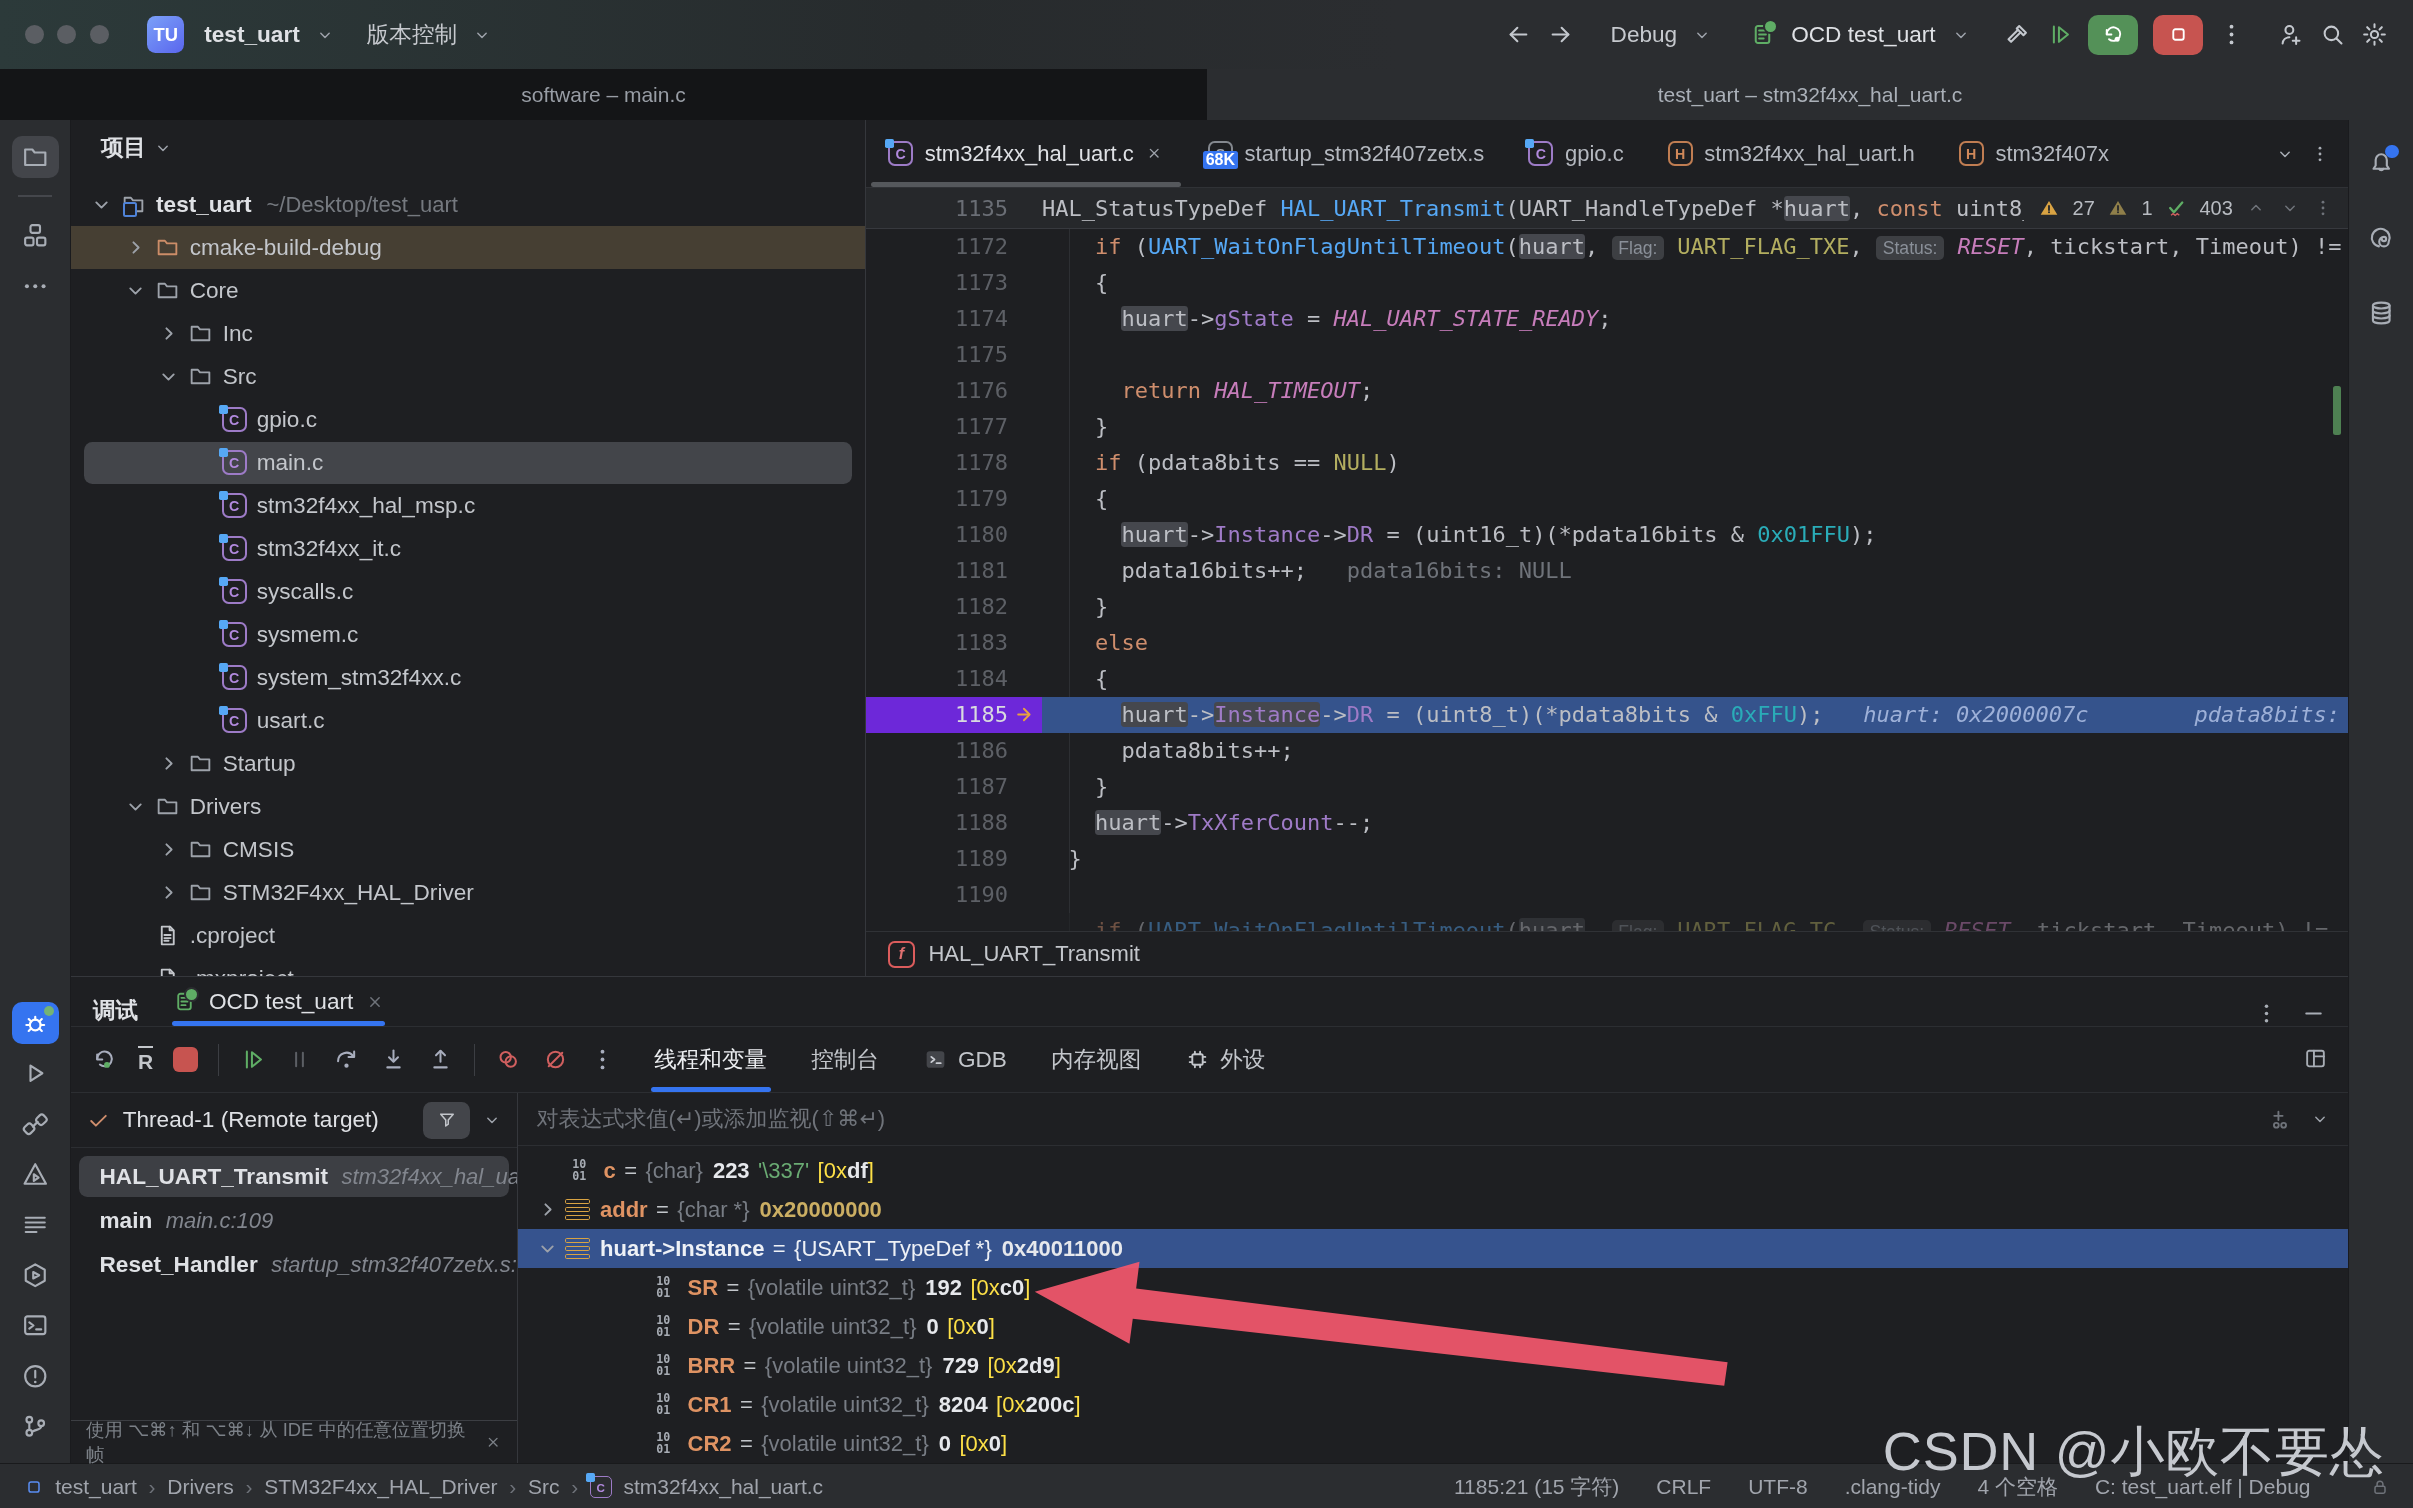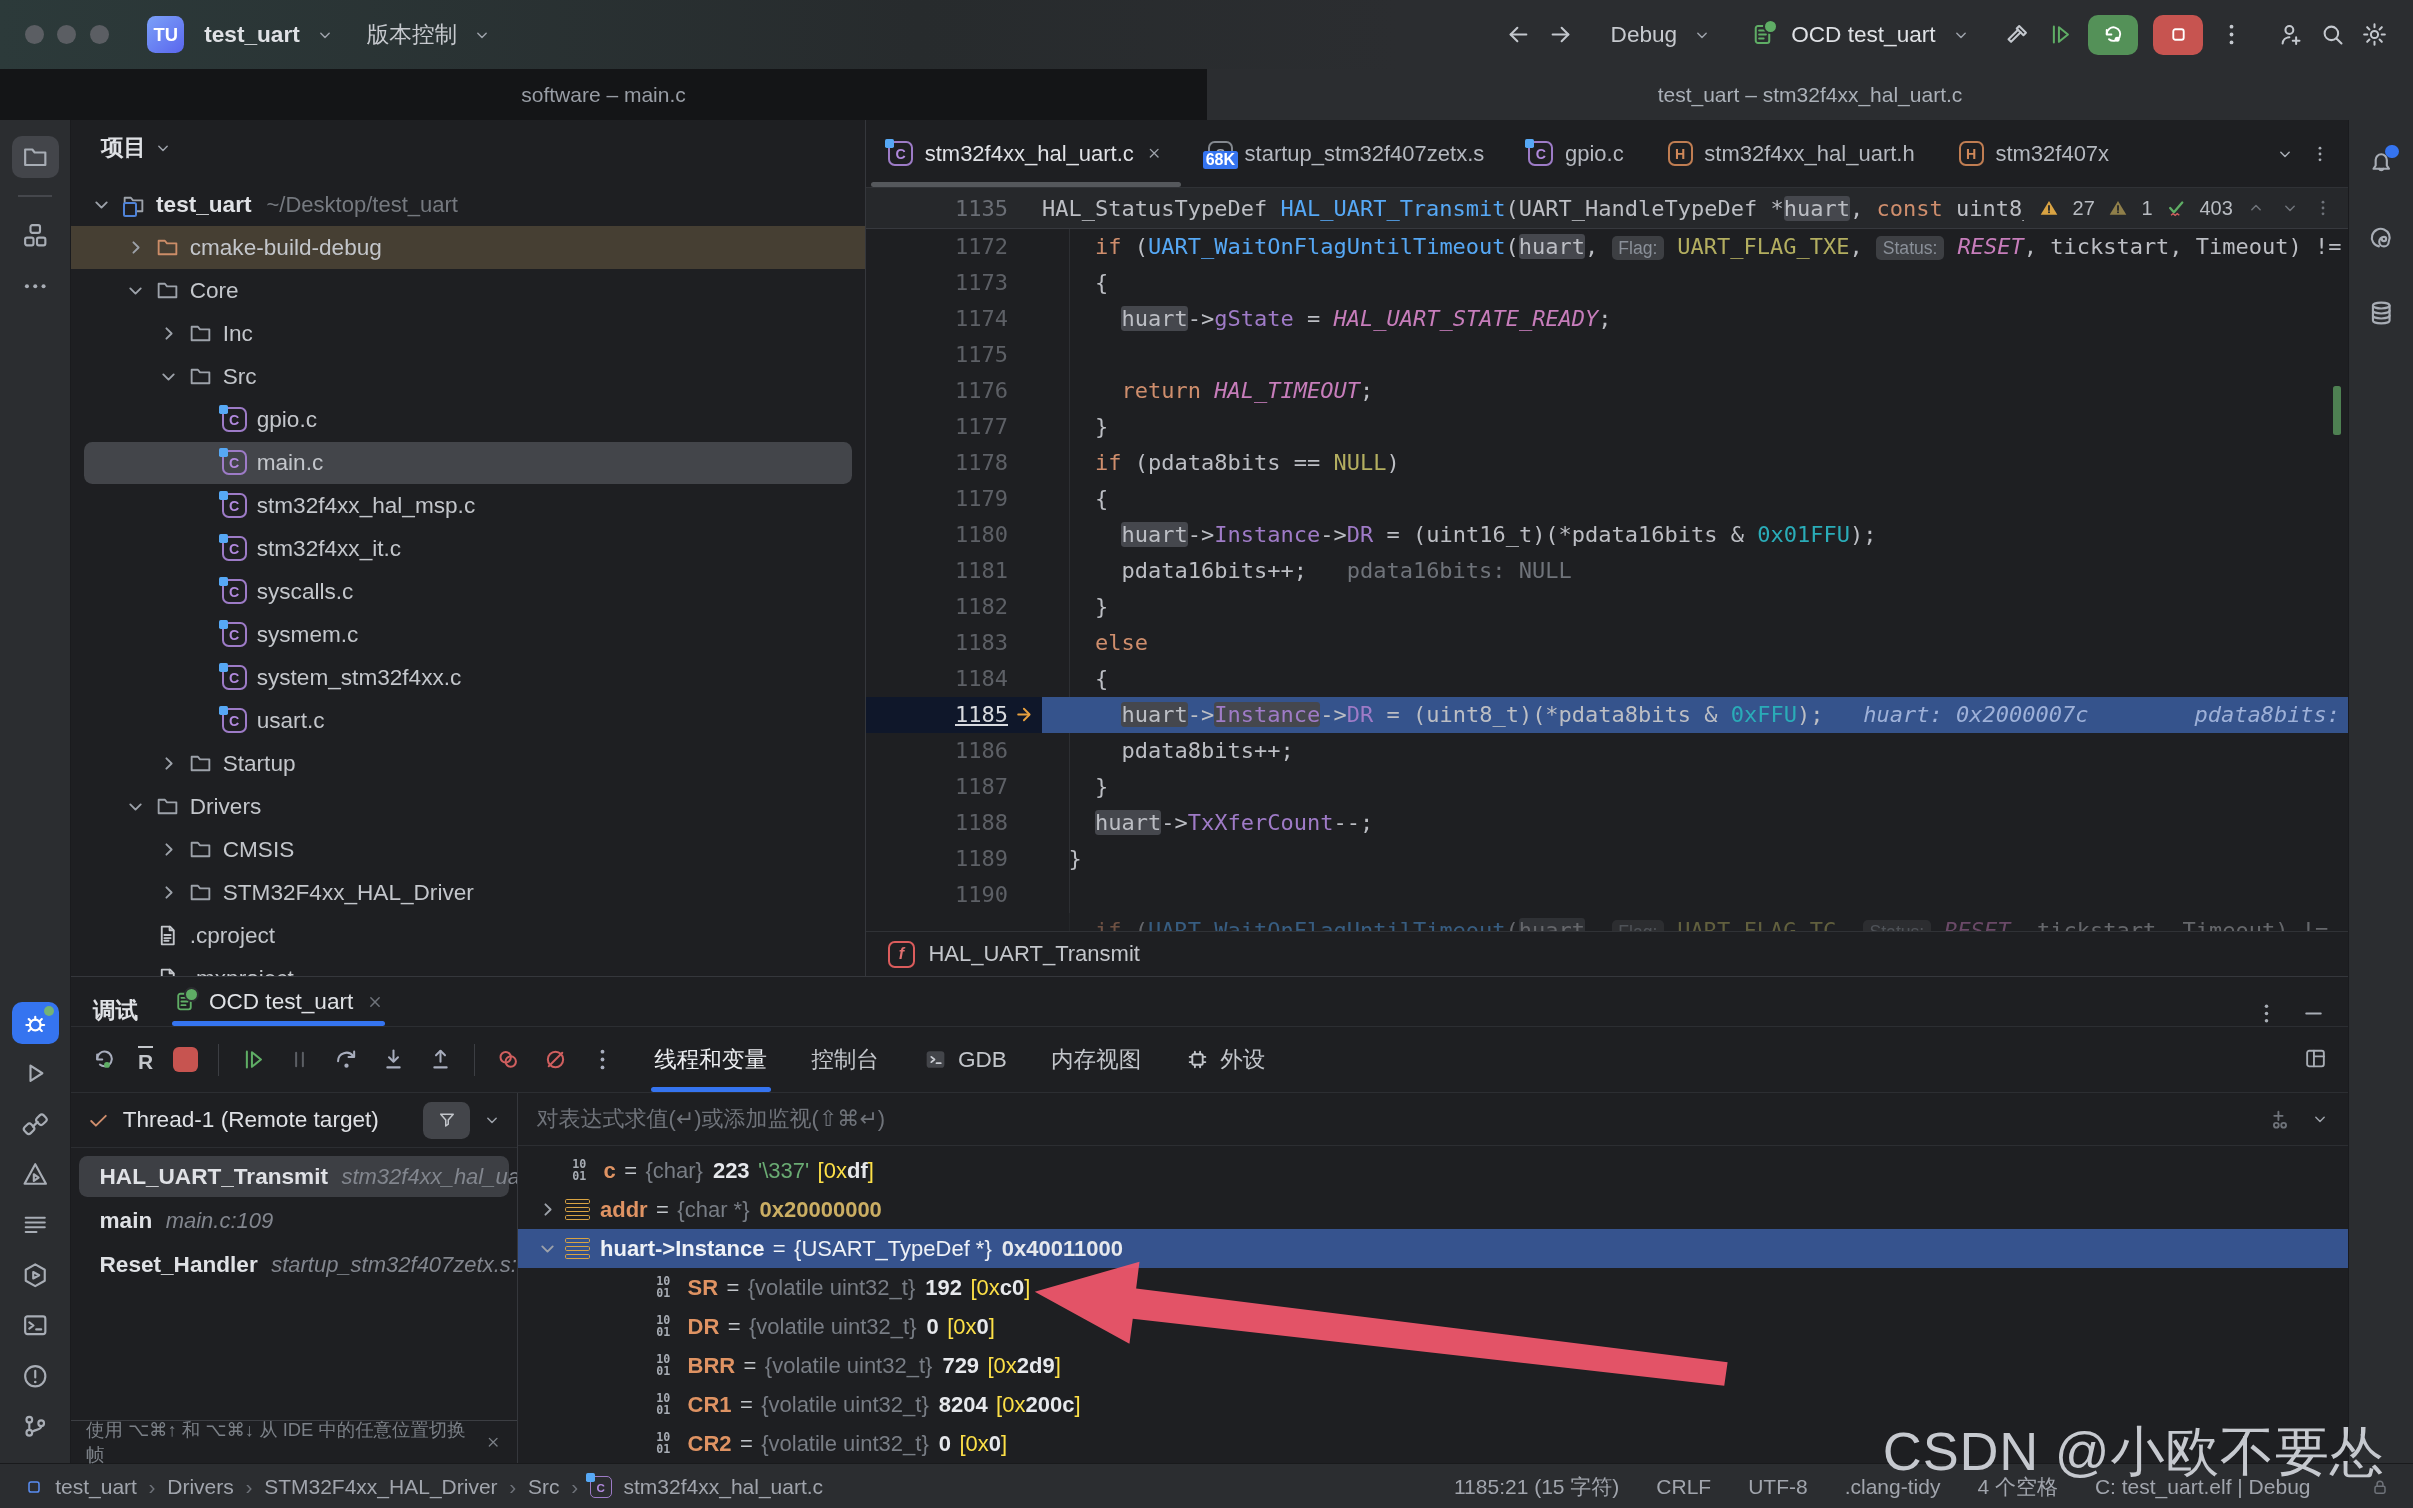--- a/index.html
+++ b/index.html
@@ -93,21 +93,21 @@
   #sticky .sig{white-space:pre;overflow:hidden;flex:1;min-width:0;}
   #inspect{display:flex;align-items:center;gap:13.4px;margin-left:auto;padding:0 15px;flex:none;
      font-family:"Liberation Sans",sans-serif;font-size:20px;color:#b8bcc2;background:#26282b;}
   #codewrap{flex:1;position:relative;font-family:"DejaVu Sans Mono","Liberation Mono",monospace;
      font-size:22px;line-height:36px;overflow:hidden;}
   .crow{height:36px;display:flex;}
   .crow .gut{width:176px;flex:none;text-align:right;padding-right:34px;color:#5d6066;box-sizing:border-box;position:relative;}
   .crow .cd{flex:1;white-space:pre;min-width:0;overflow:hidden;position:relative;}
   .crow .cd::before{content:"";position:absolute;left:27px;top:0;bottom:0;width:0.8px;background:#2d2f33;}
   .crow.cur{background:#35538c;}
-  .crow.cur .gut{background:#0f172a;color:#d8dadf;text-decoration:underline;}
+  .crow.cur .gut{background:#6d28d9;color:#d8dadf;}
   .crow.cur .cd::before{display:none;}
   .crow.clip{height:20px;overflow:hidden;opacity:.45;}
   .gut .xarr{position:absolute;right:3.4px;top:5px;width:25px;height:25px;color:#e8a13f;}
   .t-kw{color:#cf8e6d;}
   .t-fn{color:#56a8f5;}
   .t-fld{color:#9f7bc7;}
   .t-cst{color:#c77dbb;font-style:italic;}
   .t-mac{color:#b3ae60;}
   .t-num{color:#2aacb8;}
   .t-dbg{color:#6f737a;}

